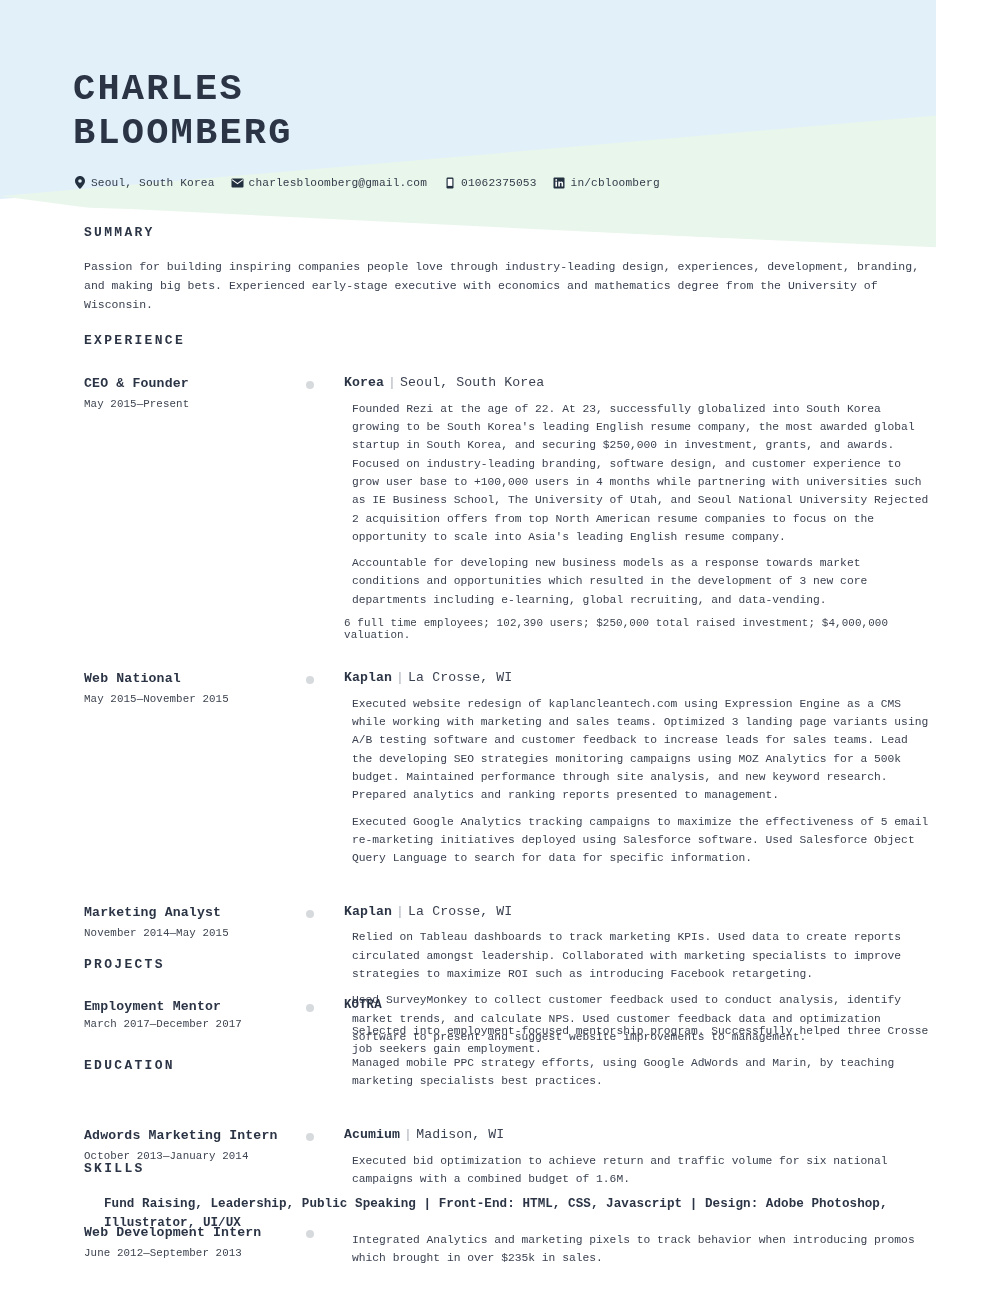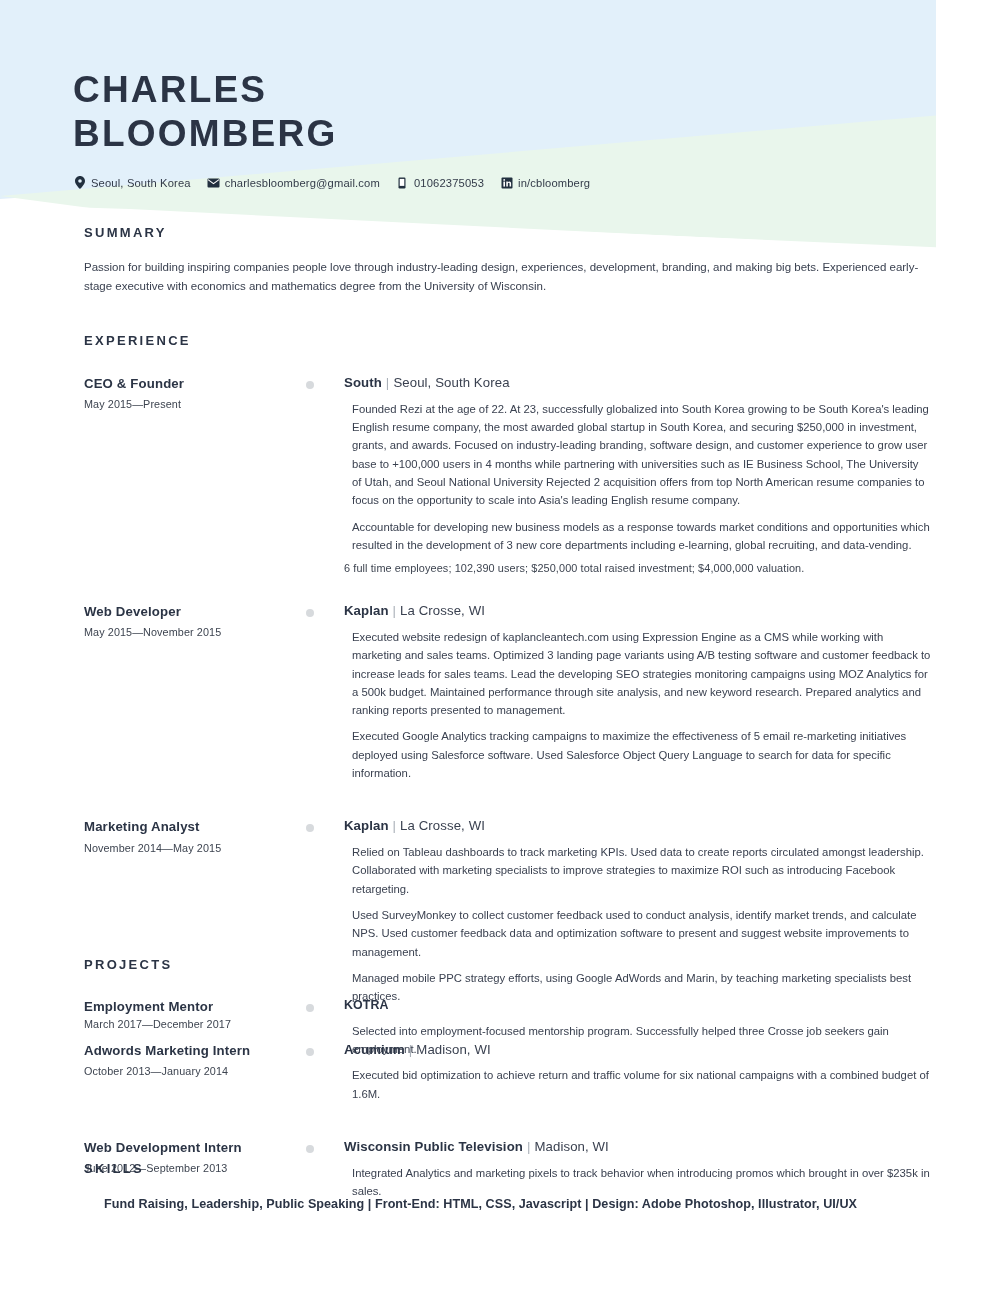--- a/index.html
+++ b/index.html
@@ -11,20 +11,21 @@
     font-family: "Liberation Sans", sans-serif;
     color: #2c3444;
     -webkit-font-smoothing: antialiased;
   }
   .page {
     position: relative;
     width: 936px;
     height: 1295px;
     background: #ffffff;
     overflow: hidden;
+    font-family: Liberation Mono, monospace;
   }
 
   
   .bg-layer {
     position: absolute;
     left: 0; top: 0;
     width: 1000px;
     height: 260px;
     overflow: hidden;
     pointer-events: none;
@@ -250,33 +251,33 @@
     <div class="entry" style="margin-top:26px;">
       <div class="entry-left">
         <div class="entry-role">CEO &amp; Founder</div>
         <div class="entry-dates">May 2015—Present</div>
       </div>
       <div class="entry-dot">
           <span class="dot"></span>
         </div>
       <div class="entry-right">
         <div class="entry-company">
-          <span class="co">South</span><span class="sep">|</span><span class="loc">Seoul, South Korea</span>
+          <span class="co">Korea</span><span class="sep">|</span><span class="loc">Seoul, South Korea</span>
         </div>
         <div class="entry-desc">
           <p>Founded Rezi at the age of 22. At 23, successfully globalized into South Korea growing to be South Korea's leading English resume company, the most awarded global startup in South Korea, and securing $250,000 in investment, grants, and awards. Focused on industry-leading branding, software design, and customer experience to grow user base to +100,000 users in 4 months while partnering with universities such as IE Business School, The University of Utah, and Seoul National University Rejected 2 acquisition offers from top North American resume companies to focus on the opportunity to scale into Asia's leading English resume company.</p>
           <p>Accountable for developing new business models as a response towards market conditions and opportunities which resulted in the development of 3 new core departments including e-learning, global recruiting, and data-vending.</p>
         </div>
         <div class="entry-meta">6 full time employees; 102,390 users; $250,000 total raised investment; $4,000,000 valuation.</div>
       </div>
     </div>
 
     <div class="entry" style="margin-top:28px;">
       <div class="entry-left">
-        <div class="entry-role">Web Developer</div>
+        <div class="entry-role">Web National</div>
         <div class="entry-dates">May 2015—November 2015</div>
       </div>
       <div class="entry-dot">
           <span class="dot"></span>
         </div>
       <div class="entry-right">
         <div class="entry-company">
           <span class="co">Kaplan</span><span class="sep">|</span><span class="loc">La Crosse, WI</span>
         </div>
         <div class="entry-desc">
@@ -326,23 +327,20 @@
 
     <div class="entry" style="margin-top:27px;">
       <div class="entry-left">
         <div class="entry-role">Web Development Intern</div>
         <div class="entry-dates">June 2012—September 2013</div>
       </div>
       <div class="entry-dot">
           <span class="dot"></span>
         </div>
       <div class="entry-right">
-        <div class="entry-company">
-          <span class="co">Wisconsin Public Television</span><span class="sep">|</span><span class="loc">Madison, WI</span>
-        </div>
         <div class="entry-desc">
           <p>Integrated Analytics and marketing pixels to track behavior when introducing promos which brought in over $235k in sales.</p>
         </div>
       </div>
     </div>
   </div>
 
   <div class="section" style="top:957px;">
     <div class="section-title">PROJECTS</div>
 
@@ -359,20 +357,21 @@
           <span class="co">KOTRA</span>
         </div>
         <div class="entry-desc">
           <p>Selected into employment-focused mentorship program. Successfully helped three Crosse job seekers gain employment.</p>
         </div>
       </div>
     </div>
   </div>
 
   <div class="section" style="top:1058px;">
+    <div class="section-title">EDUCATION</div>
 
   </div>
 
   <div class="section" style="top:1161px;">
     <div class="section-title">SKILLS</div>
     <div class="skills-text">Fund Raising, Leadership, Public Speaking | Front-End: HTML, CSS, Javascript | Design: Adobe Photoshop, Illustrator, UI/UX</div>
   </div>
 
 </div>
 

